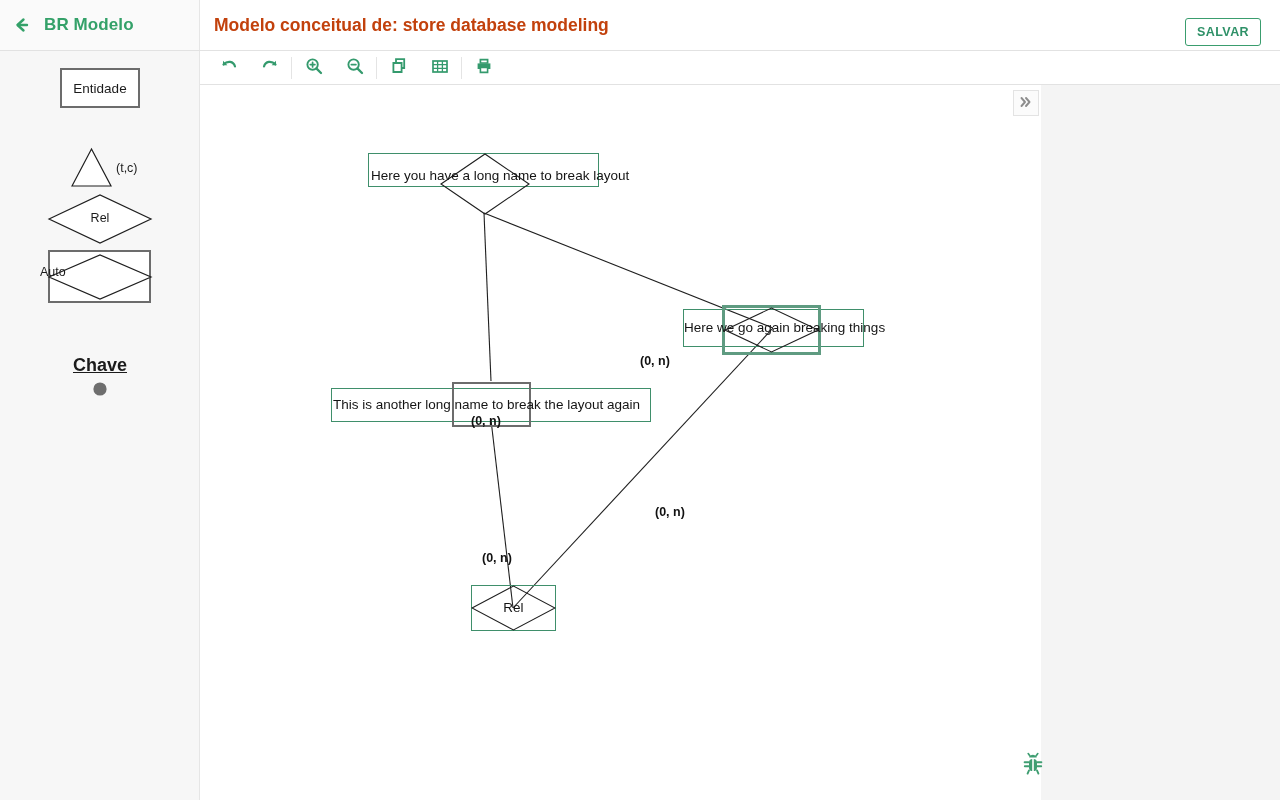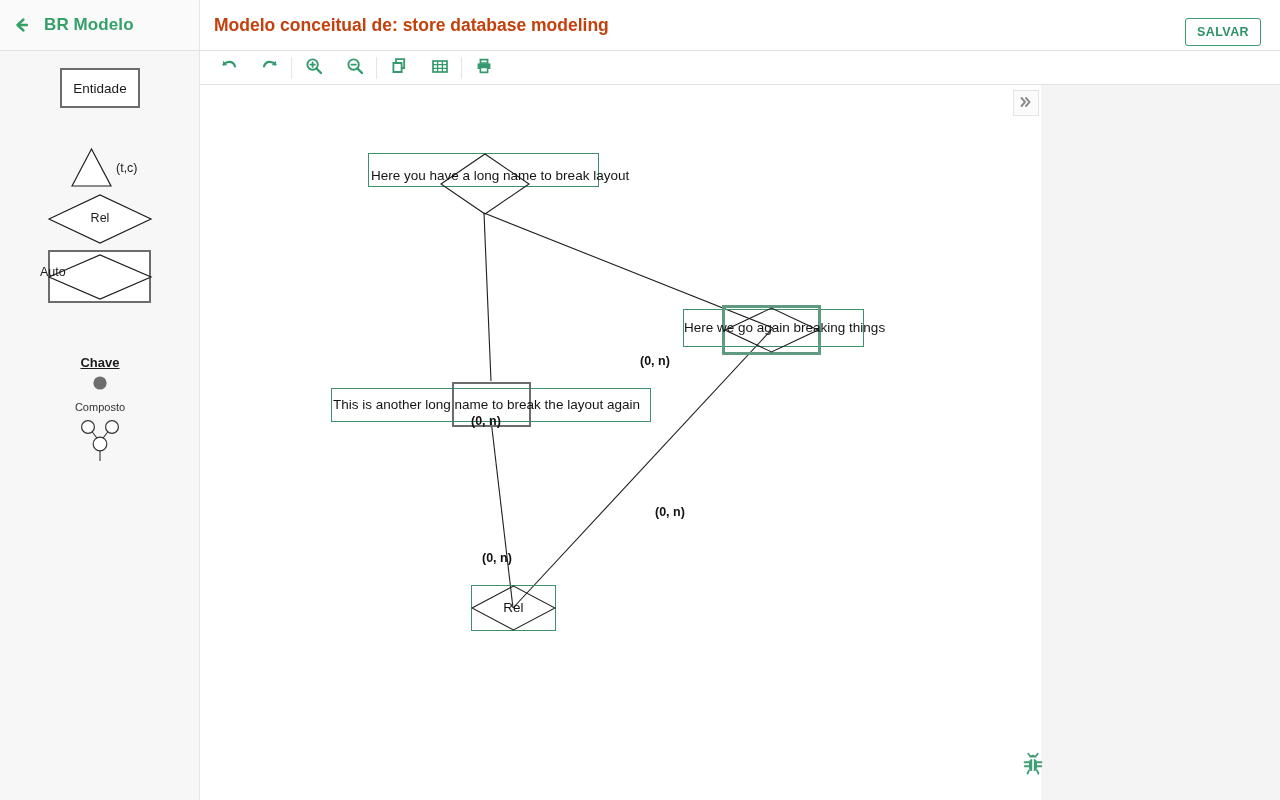--- a/index.html
+++ b/index.html
@@ -43,21 +43,21 @@
   .sidebar { position:absolute; left:0; top:51px; width:200px; height:749px;
              background:#f7f7f7; border-right:1px solid #e6e6e6; }
   .pal-item { position:absolute; left:0; width:200px;
               display:flex; flex-direction:column; align-items:center;
               cursor:pointer; }
   .pal-entidade { box-sizing:border-box; width:80px; height:40px;
                   border:2px solid #6c6c6c; background:#fff;
                   display:flex; align-items:center; justify-content:center;
                   font-size:13.5px; color:#1b1b1b; }
   .pal-caption { font-size:12.5px; color:#1b1b1b; }
-  .pal-caption.bold { font-weight:bold; text-decoration:underline; font-size:13px; }
+  .pal-caption.bold { font-weight:bold; text-decoration:underline; font-size:18px; }
   .pal-caption.small { font-size:11px; color:#333; }
 
   
   .canvas-wrap { position:absolute; left:200px; top:85px;
                  width:1080px; height:715px; background:#f4f4f4;
                  overflow:hidden; }
   .canvas { position:absolute; left:0; top:0; width:841px; height:715px;
             background-color:#ffffff;
             background-image:radial-gradient(#c9c9c9 0.7px, transparent 0.7px);
             background-size:10px 10px; background-position:1px 1px; }
@@ -212,32 +212,20 @@
 
     <div class="pal-item" style="top:304px;">
       <span class="pal-caption bold">Chave</span>
       <span style="margin-top:4px;">
         <svg width="18" height="18" viewBox="0 0 18 18">
           <circle cx="9" cy="9" r="6.6" fill="#6e6e6e"></circle>
         </svg>
       </span>
     </div>
 
-    <div class="pal-item" style="top:350px;">
-      <span class="pal-caption small">Composto</span>
-      <span style="margin-top:3px;">
-        <svg width="46" height="48" viewBox="0 0 46 48">
-          <path d="M13 13 L23 26 L33 13" fill="none" stroke="#444" stroke-width="1.2"></path>
-          <path d="M23 29 V45" stroke="#444" stroke-width="1.2"></path>
-          <circle cx="11" cy="11" r="6.4" fill="#ffffff" stroke="#333" stroke-width="1.2"></circle>
-          <circle cx="35" cy="11" r="6.4" fill="#ffffff" stroke="#333" stroke-width="1.2"></circle>
-          <circle cx="23" cy="28" r="6.8" fill="#ffffff" stroke="#333" stroke-width="1.2"></circle>
-        </svg>
-      </span>
-    </div>
   </div>
 
   <div class="canvas-wrap">
     <div class="canvas">
 
       <svg width="841" height="715" style="position:absolute; left:0; top:0;">
 
         <line x1="284" y1="128" x2="291" y2="296" stroke="#1f1f1f" stroke-width="1.1"></line>
 
         <line x1="284" y1="128" x2="573" y2="243" stroke="#1f1f1f" stroke-width="1.1"></line>

